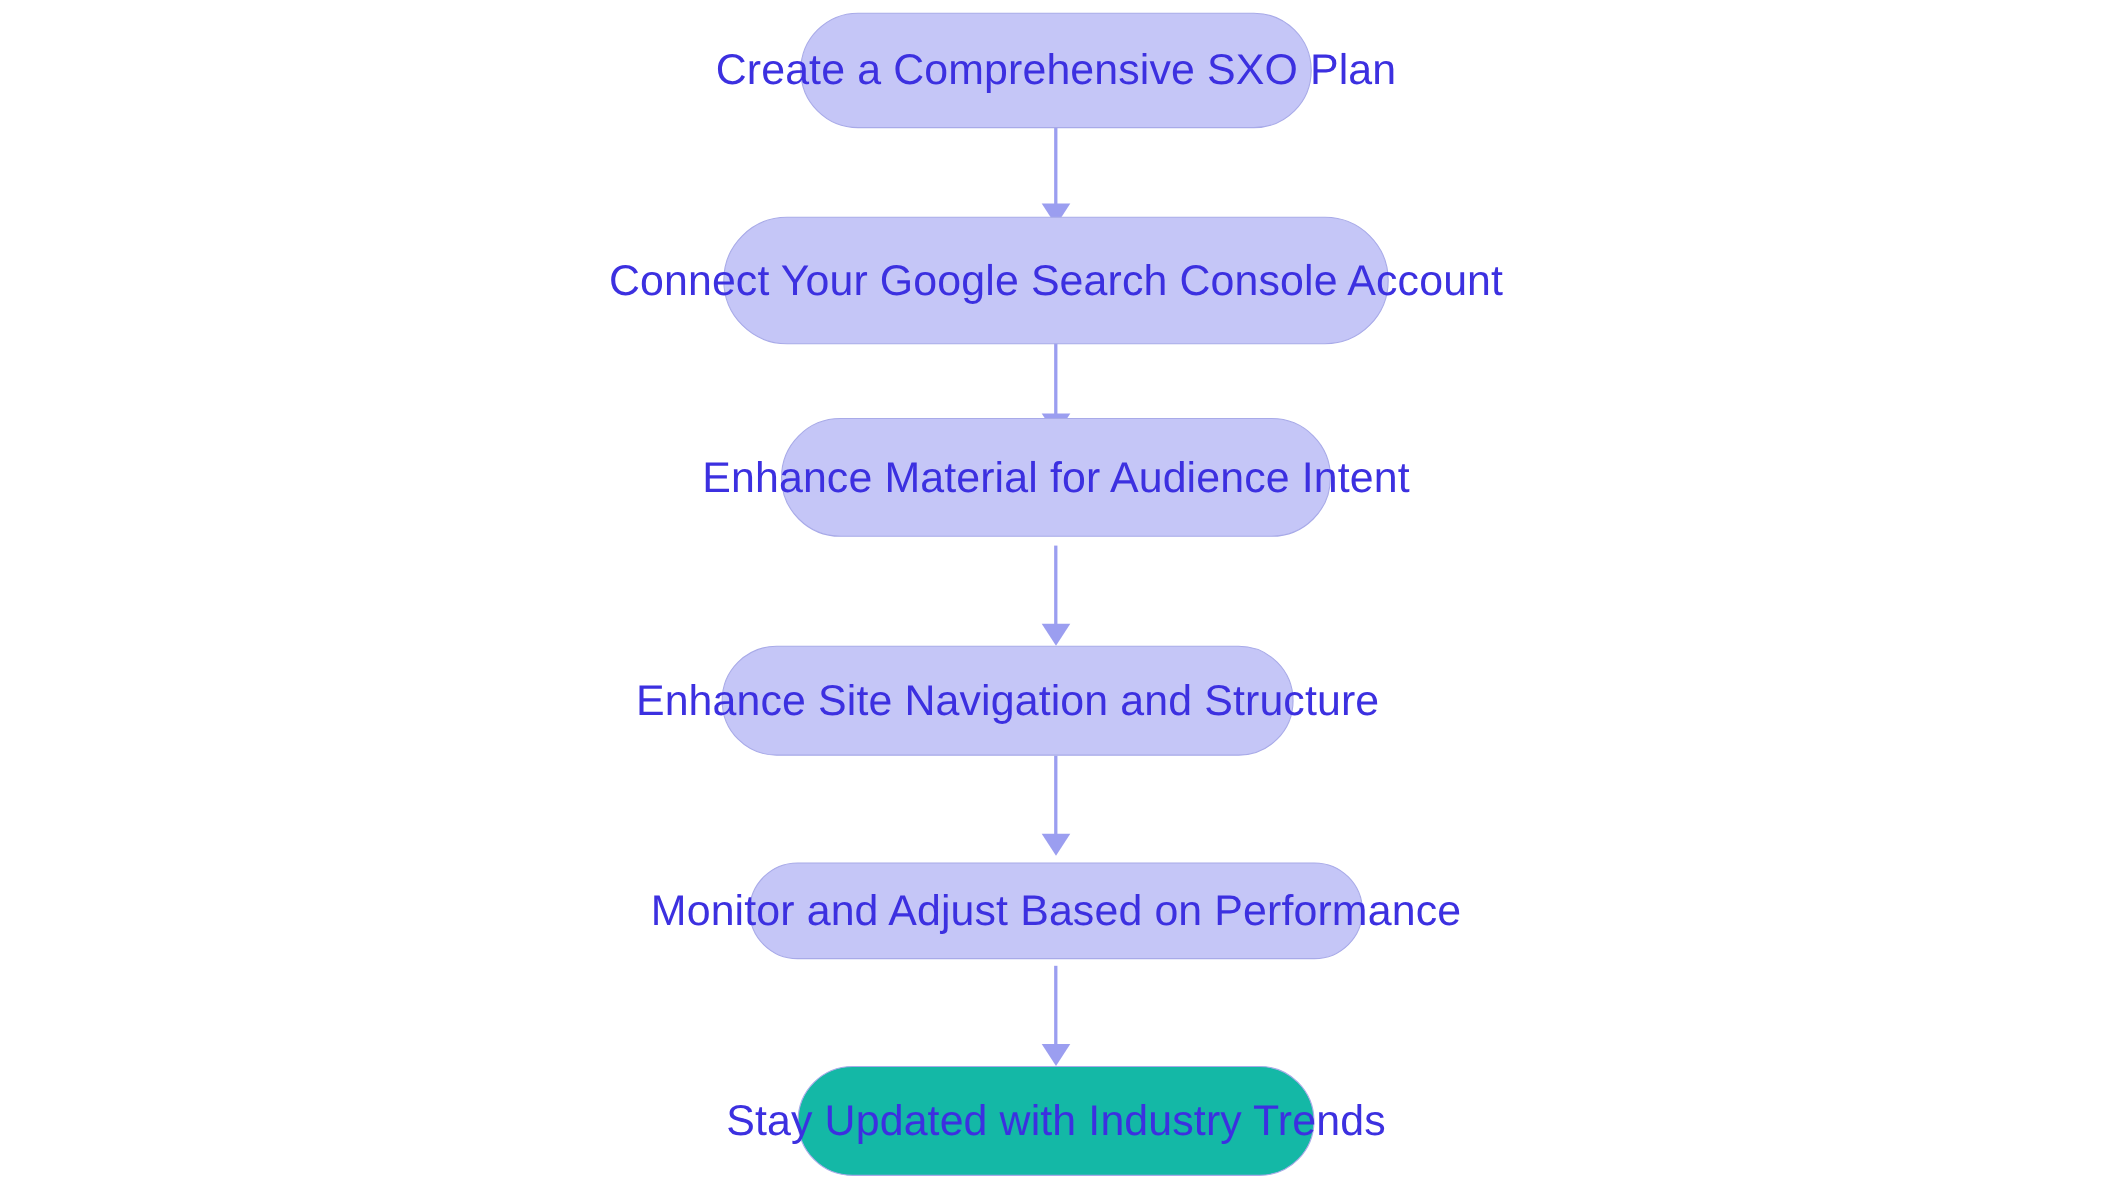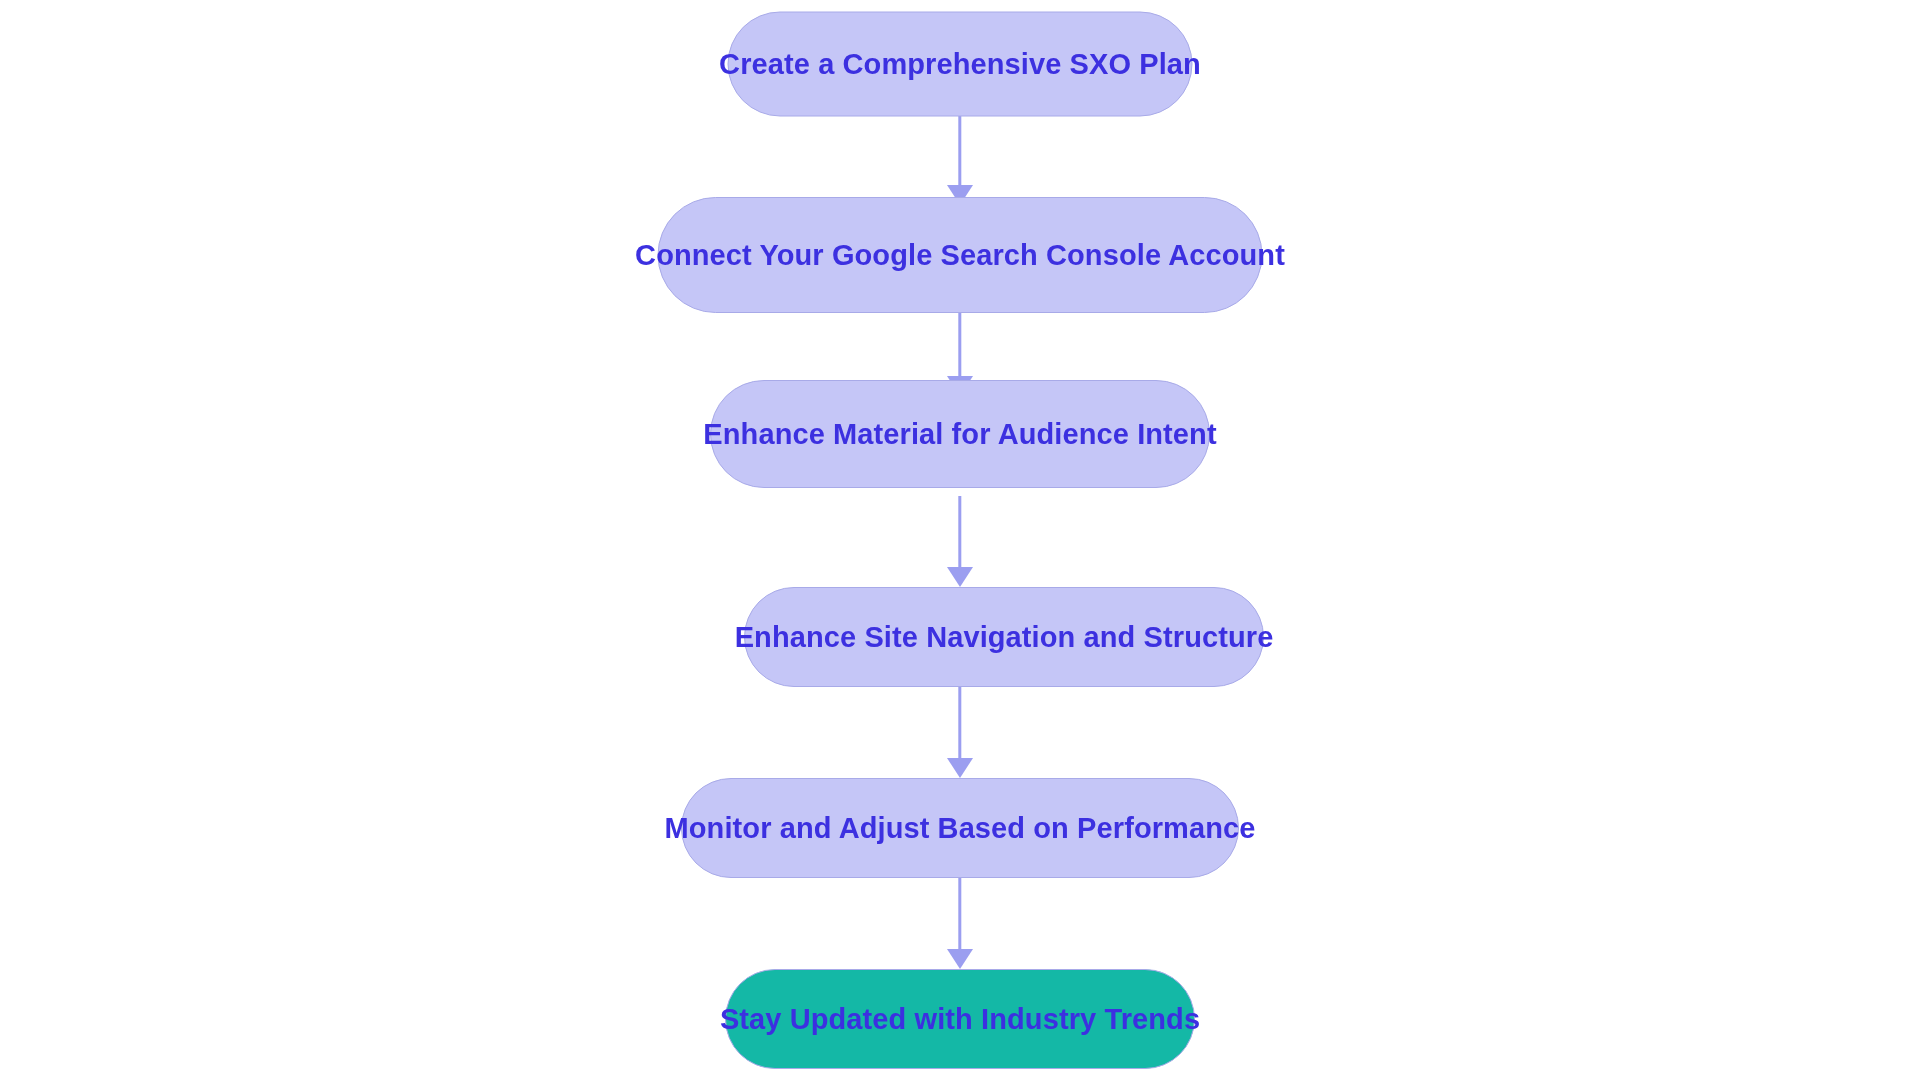--- a/index.html
+++ b/index.html
@@ -27,22 +27,22 @@
     align-items: center;
     justify-content: center;
     border-radius: 999px;
     background: #c5c6f7;
     border: 1.6px solid #a8aae8;
     transform: translate(-50%, -50%);
     white-space: nowrap;
   }
   .flow-node-label {
     font-family: "Liberation Sans", sans-serif;
-    font-size: 29px;
-    font-weight: 700;
+    font-size: 39px;
+    font-weight: 400;
     color: #3c30e0;
     letter-spacing: 0.1px;
     line-height: 1;
     user-select: none;
   }
   .flow-connector {
     position: absolute;
     transform: translateX(-50%);
     pointer-events: none;
   }
@@ -94,23 +94,23 @@
 
   <div class="flow-node" style="left: 960px; top: 64px; width: 465px; height: 105px; background: rgb(197, 198, 247); border-color: rgb(168, 170, 232);">
     <span class="flow-node-label" style="color: rgb(60, 48, 224);">Create a Comprehensive SXO Plan</span>
   </div>
   <div class="flow-node" style="left: 960px; top: 255px; width: 605px; height: 116px; background: rgb(197, 198, 247); border-color: rgb(168, 170, 232);">
     <span class="flow-node-label" style="color: rgb(60, 48, 224);">Connect Your Google Search Console Account</span>
   </div>
   <div class="flow-node" style="left: 960px; top: 434px; width: 500px; height: 108px; background: rgb(197, 198, 247); border-color: rgb(168, 170, 232);">
     <span class="flow-node-label" style="color: rgb(60, 48, 224);">Enhance Material for Audience Intent</span>
   </div>
-  <div class="flow-node" style="left: 1004px; top: 637px; width: 520px; height: 100px; background: rgb(197, 198, 247); border-color: rgb(168, 170, 232);">
+  <div class="flow-node" style="left: 916px; top: 637px; width: 520px; height: 100px; background: rgb(197, 198, 247); border-color: rgb(168, 170, 232);">
     <span class="flow-node-label" style="color: rgb(60, 48, 224);">Enhance Site Navigation and Structure</span>
   </div>
-  <div class="flow-node" style="left: 960px; top: 828px; width: 558px; height: 100px; background: rgb(197, 198, 247); border-color: rgb(168, 170, 232);">
+  <div class="flow-node" style="left: 960px; top: 828px; width: 558px; height: 88px; background: rgb(197, 198, 247); border-color: rgb(168, 170, 232);">
     <span class="flow-node-label" style="color: rgb(60, 48, 224);">Monitor and Adjust Based on Performance</span>
   </div>
   <div class="flow-node" style="left: 960px; top: 1019px; width: 470px; height: 100px; background: #14b8a6; border-color: rgb(168, 170, 232);">
     <span class="flow-node-label" style="color: rgb(60, 48, 224);">Stay Updated with Industry Trends</span>
   </div>
 
 </div>
 
 </body></html>

